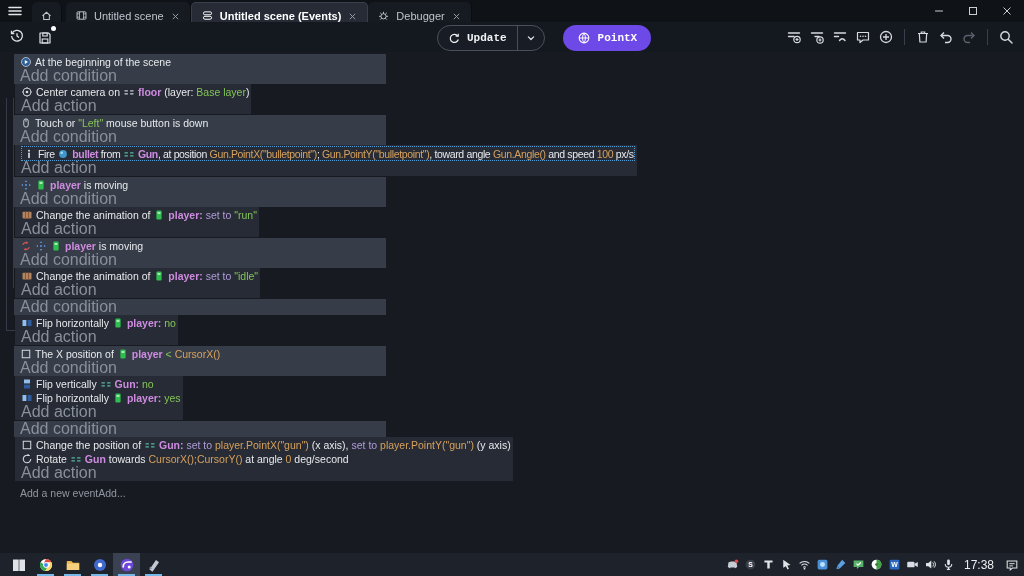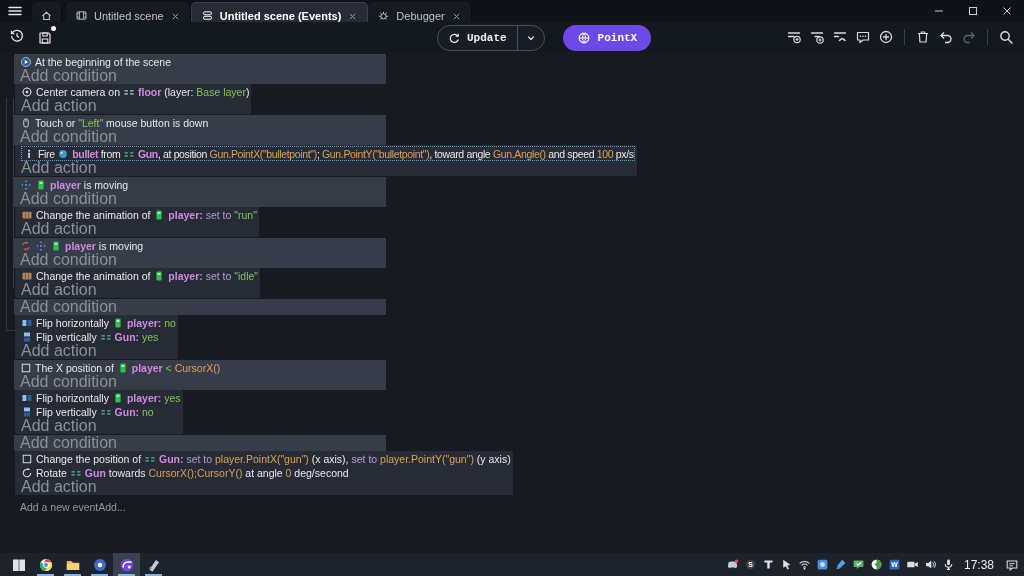--- a/index.html
+++ b/index.html
@@ -376,54 +376,48 @@
           <div class="add-line">Add condition</div>
         </div>
         <div class="cell act">
           <div class="line"><span class="icn i12"><svg viewBox="0 0 16 16">
                 <rect x="2" y="4" width="5.2" height="8" fill="#8fbef0"></rect>
                 <rect x="8.8" y="4" width="5.2" height="8" fill="#2d5d9f"></rect>
               </svg></span><span class="k-t">Flip horizontally </span><span class="icn i12"><svg viewBox="0 0 16 16">
                 <rect x="4.5" y="2" width="7" height="12" rx="1.5" fill="#2fbf4e"></rect>
                 <rect x="6" y="4" width="4" height="2.5" rx=".5" fill="#a9ecb5"></rect>
               </svg></span><span class="k-obj">player:</span><span class="k-t"> </span><span class="k-str">no</span></div>
-          <div class="line"><span class="icn i12"><svg viewBox="0 0 16 16">
-                <rect x="4" y="2" width="8" height="5.2" fill="#8fbef0"></rect>
-                <rect x="4" y="8.8" width="8" height="5.2" fill="#2d5d9f"></rect>
-              </svg></span><span class="k-t">Flip vertically </span><span class="icn i12"><svg viewBox="0 0 16 16">
-                <path d="M2 6.5h4.5M9.5 6.5H14M2 10.5h4.5M9.5 10.5H14" stroke="#55b8a0" stroke-width="1.8"></path>
-              </svg></span><span class="k-obj">Gun:</span><span class="k-t"> </span><span class="k-str">yes</span></div>
           <div class="add-line">Add action</div>
         </div>
       </div>
       <div class="event-row">
         <div class="handle"></div>
         <div class="cell cond">
           <div class="line"><span class="icn i12"><svg viewBox="0 0 16 16">
                 <rect x="3" y="3" width="10" height="10" fill="none" stroke="#d9dde3" stroke-width="1.3"></rect>
               </svg></span><span class="k-t">The X position of </span><span class="icn i12"><svg viewBox="0 0 16 16">
                 <rect x="4.5" y="2" width="7" height="12" rx="1.5" fill="#2fbf4e"></rect>
                 <rect x="6" y="4" width="4" height="2.5" rx=".5" fill="#a9ecb5"></rect>
               </svg></span><span class="k-obj">player</span><span class="k-str"> &lt; </span><span class="k-expr">CursorX()</span></div>
           <div class="add-line">Add condition</div>
         </div>
         <div class="cell act">
-          <div class="line"><span class="icn i12"><svg viewBox="0 0 16 16">
-                <rect x="2" y="4" width="5.2" height="8" fill="#8fbef0"></rect>
-                <rect x="8.8" y="4" width="5.2" height="8" fill="#2d5d9f"></rect>
-              </svg></span><span class="k-t">Flip horizontally </span><span class="icn i12"><svg viewBox="0 0 16 16">
-                <rect x="4.5" y="2" width="7" height="12" rx="1.5" fill="#2fbf4e"></rect>
-                <rect x="6" y="4" width="4" height="2.5" rx=".5" fill="#a9ecb5"></rect>
-              </svg></span><span class="k-obj">player:</span><span class="k-t"> </span><span class="k-str">yes</span></div>
           <div class="line"><span class="icn i12"><svg viewBox="0 0 16 16">
                 <rect x="4" y="2" width="8" height="5.2" fill="#8fbef0"></rect>
                 <rect x="4" y="8.8" width="8" height="5.2" fill="#2d5d9f"></rect>
               </svg></span><span class="k-t">Flip vertically </span><span class="icn i12"><svg viewBox="0 0 16 16">
                 <path d="M2 6.5h4.5M9.5 6.5H14M2 10.5h4.5M9.5 10.5H14" stroke="#55b8a0" stroke-width="1.8"></path>
               </svg></span><span class="k-obj">Gun:</span><span class="k-t"> </span><span class="k-str">no</span></div>
+          <div class="line"><span class="icn i12"><svg viewBox="0 0 16 16">
+                <rect x="2" y="4" width="5.2" height="8" fill="#8fbef0"></rect>
+                <rect x="8.8" y="4" width="5.2" height="8" fill="#2d5d9f"></rect>
+              </svg></span><span class="k-t">Flip horizontally </span><span class="icn i12"><svg viewBox="0 0 16 16">
+                <rect x="4.5" y="2" width="7" height="12" rx="1.5" fill="#2fbf4e"></rect>
+                <rect x="6" y="4" width="4" height="2.5" rx=".5" fill="#a9ecb5"></rect>
+              </svg></span><span class="k-obj">player:</span><span class="k-t"> </span><span class="k-str">yes</span></div>
           <div class="add-line">Add action</div>
         </div>
       </div>
       <div class="event-row">
         <div class="handle"></div>
         <div class="cell cond">
           <div class="add-line">Add condition</div>
         </div>
         <div class="cell act">
           <div class="line"><span class="icn i12"><svg viewBox="0 0 16 16">

